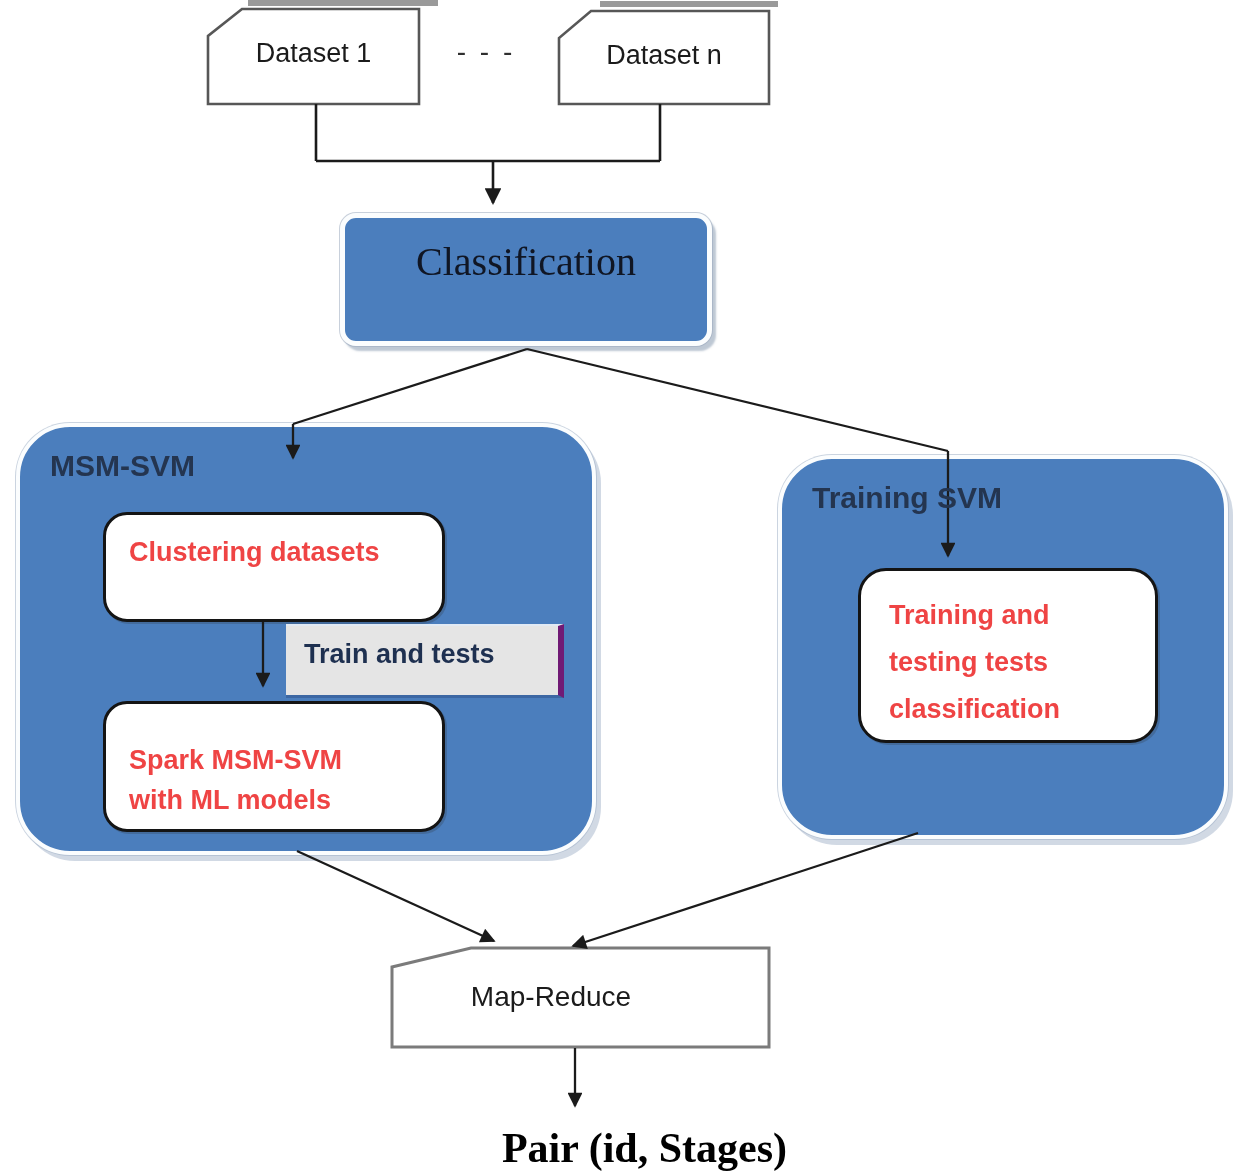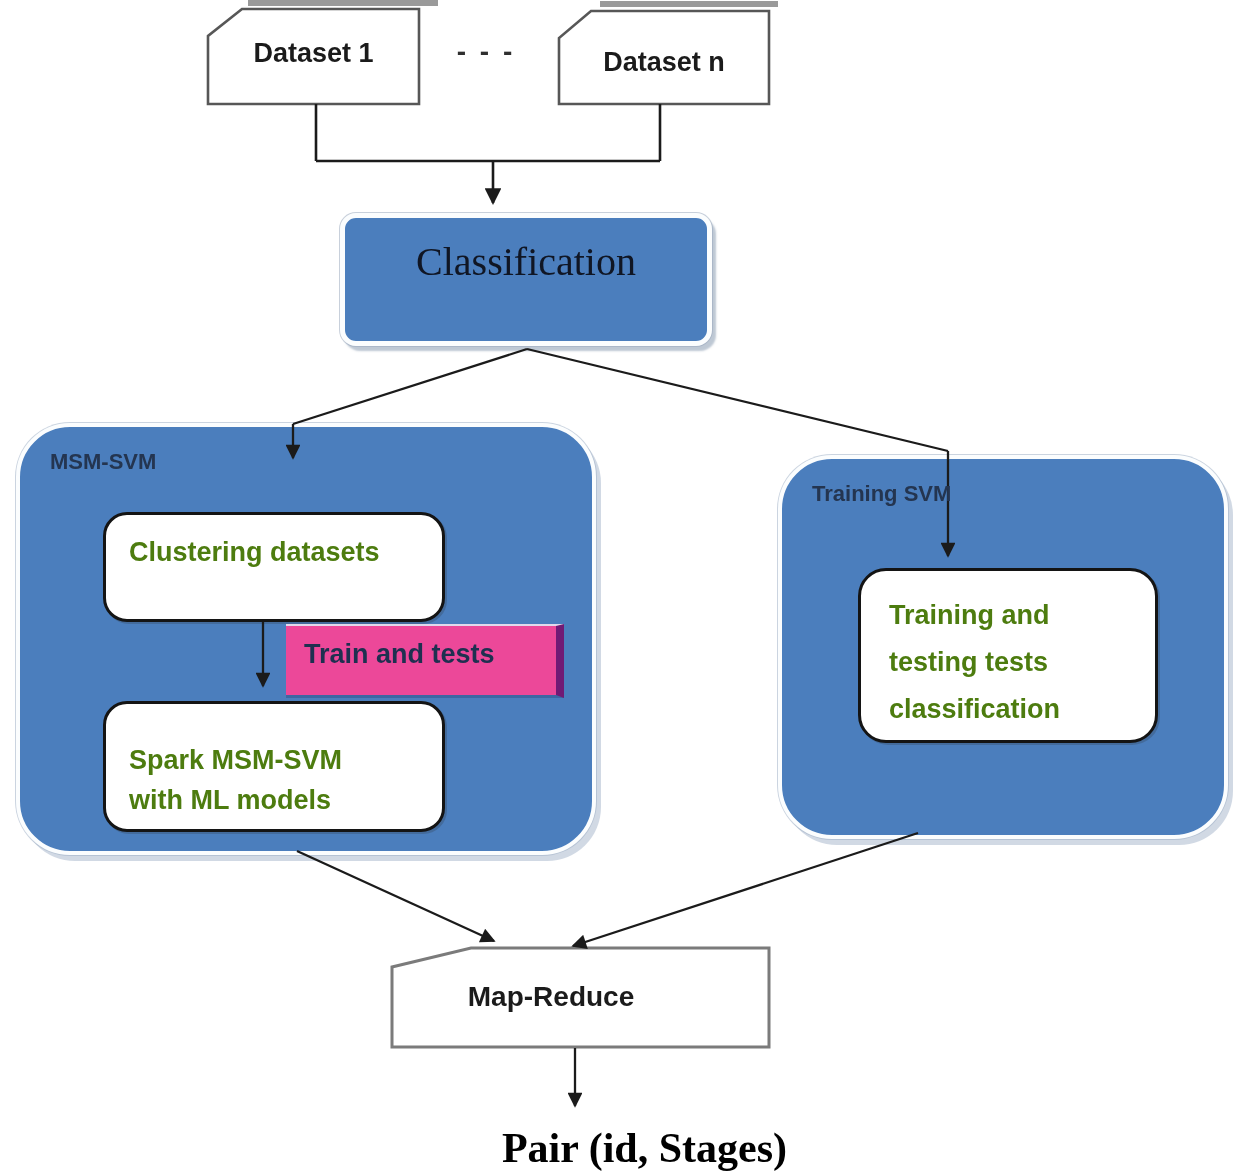--- a/index.html
+++ b/index.html
@@ -22,41 +22,41 @@
   }
   #classification-box .cap{
     padding-top:20px;text-align:center;
     font-family:"Liberation Serif",serif;font-size:40px;color:#101624;
   }
   
   .whitebox{
     position:absolute;box-sizing:border-box;background:#ffffff;
     border:3px solid #141414;border-radius:24px;
     box-shadow:2px 2px 0 rgba(40,40,40,.22);
-    color:#4d7c0f;font-size:27px;font-weight:700;line-height:40px;
+    color:#ef4444;font-size:27px;font-weight:700;line-height:40px;
   }
   .whitebox .pad{padding:17px 10px 0 23px;}
   
   .grouplabel{
-    position:absolute;font-size:22px;font-weight:700;color:#243550;z-index:3;
+    position:absolute;font-size:30px;font-weight:700;color:#243550;z-index:3;
   }
   
   #train-note{
-    position:absolute;box-sizing:border-box;background:#ec4899;
+    position:absolute;box-sizing:border-box;background:#e5e5e5;
     border-top:2px solid rgba(225,234,245,.9);
-    border-right:8px solid #701a75;
+    border-right:6px solid #701a75;
     border-bottom:3px solid #3c67a3;
     z-index:1;
   }
   #train-note .pad{
     padding:13px 0 0 18px;font-size:27px;font-weight:700;color:#1e3050;
   }
   
   .cardlabel{
-    position:absolute;text-align:center;font-size:27px;font-weight:700;color:#1b1b1b;z-index:3;
+    position:absolute;text-align:center;font-size:27px;font-weight:400;color:#1b1b1b;z-index:3;
   }
   #ellipsis-label{font-size:28px;letter-spacing:3px;color:#2f2f2f;}
   #pair-label{
     position:absolute;text-align:right;z-index:3;
     font-family:"Liberation Serif",serif;font-size:42px;font-weight:700;color:#000;
   }
   #wires{position:absolute;left:0;top:0;z-index:2;pointer-events:none;}
   .z1{z-index:1;}
 </style>
 </head>
@@ -131,17 +131,17 @@
 
       <path d="M297,851 L494,941" marker-end="url(#arrow)"></path>
       <path d="M918,833 L573,946" marker-end="url(#arrow)"></path>
 
       <path d="M575,1048 L575,1106" marker-end="url(#arrow)"></path>
     </g>
   </svg>
 
   <div class="cardlabel" style="left:208px;top:38px;width:211px;">Dataset 1</div>
   <div id="ellipsis-label" class="cardlabel" style="left:444px;top:36px;width:84px;">- - -</div>
-  <div class="cardlabel" style="left:559px;top:47px;width:210px;">Dataset n</div>
+  <div class="cardlabel" style="left:559px;top:40px;width:210px;">Dataset n</div>
   <div class="cardlabel" style="left:392px;top:981px;width:318px;font-size:28px;">Map-Reduce</div>
   <div id="pair-label" style="left:387px;top:1124px;width:400px;">Pair (id, Stages)</div>
 
 </div>
 
 </body></html>

